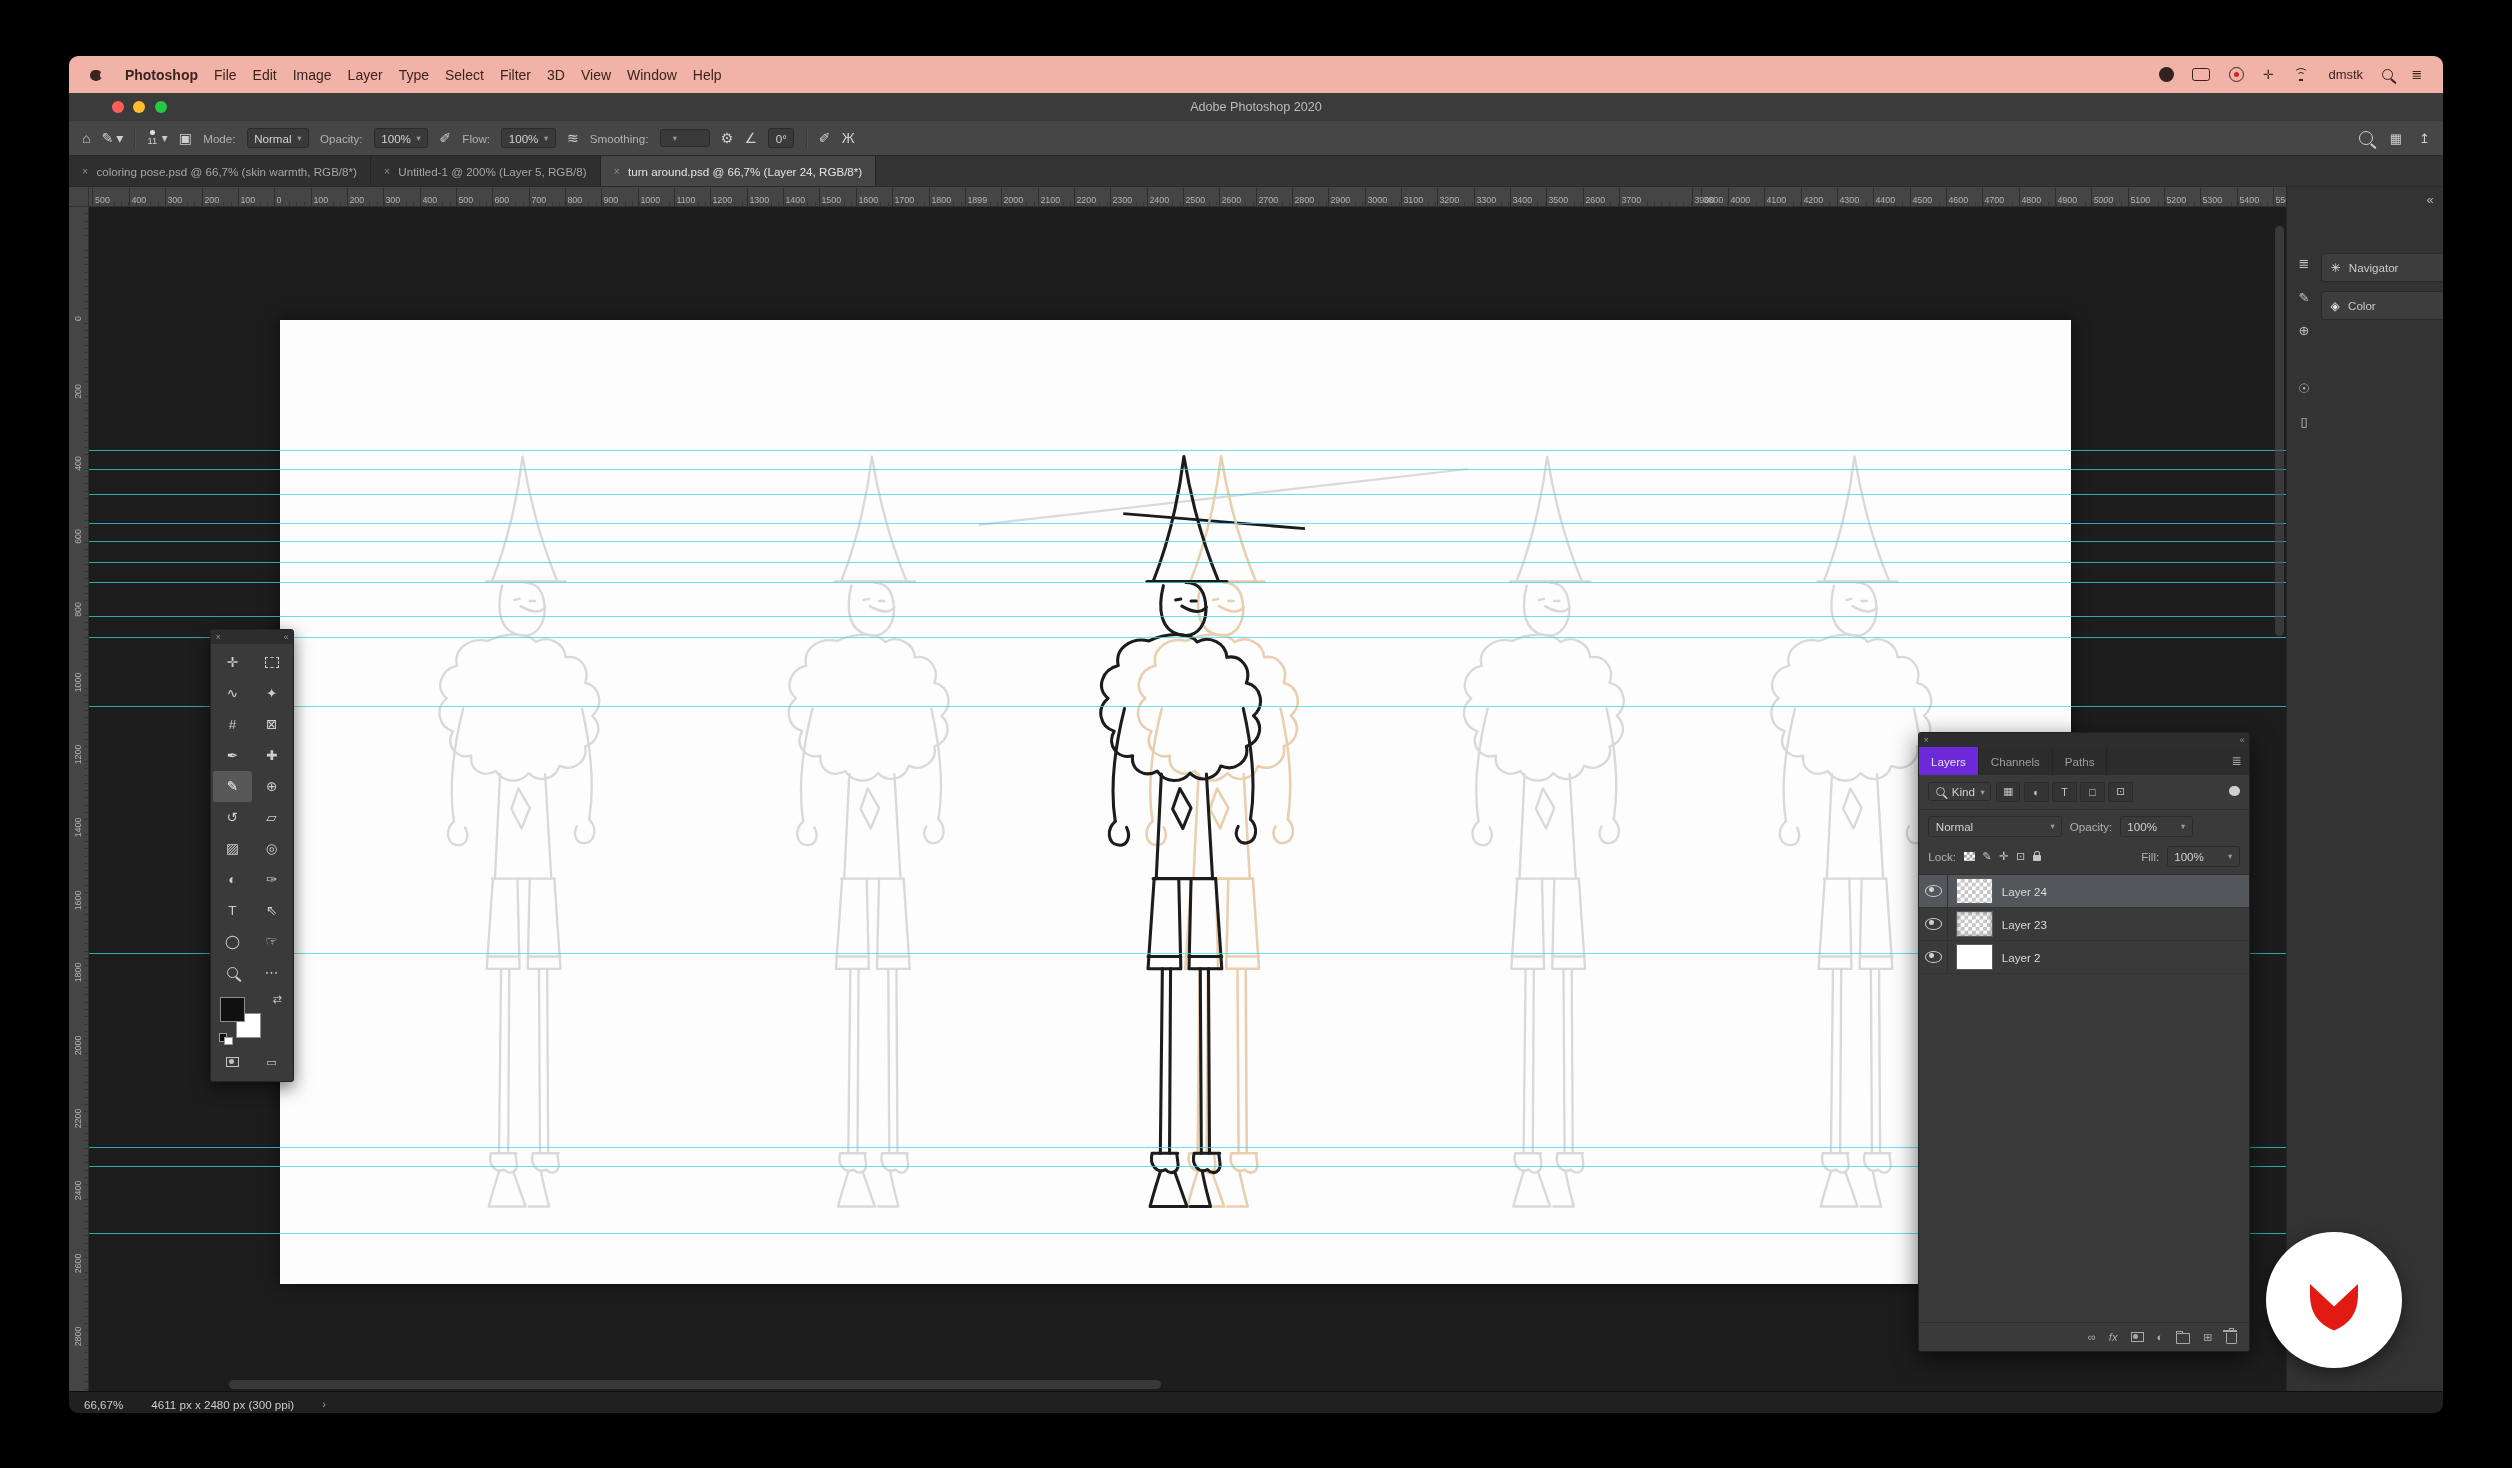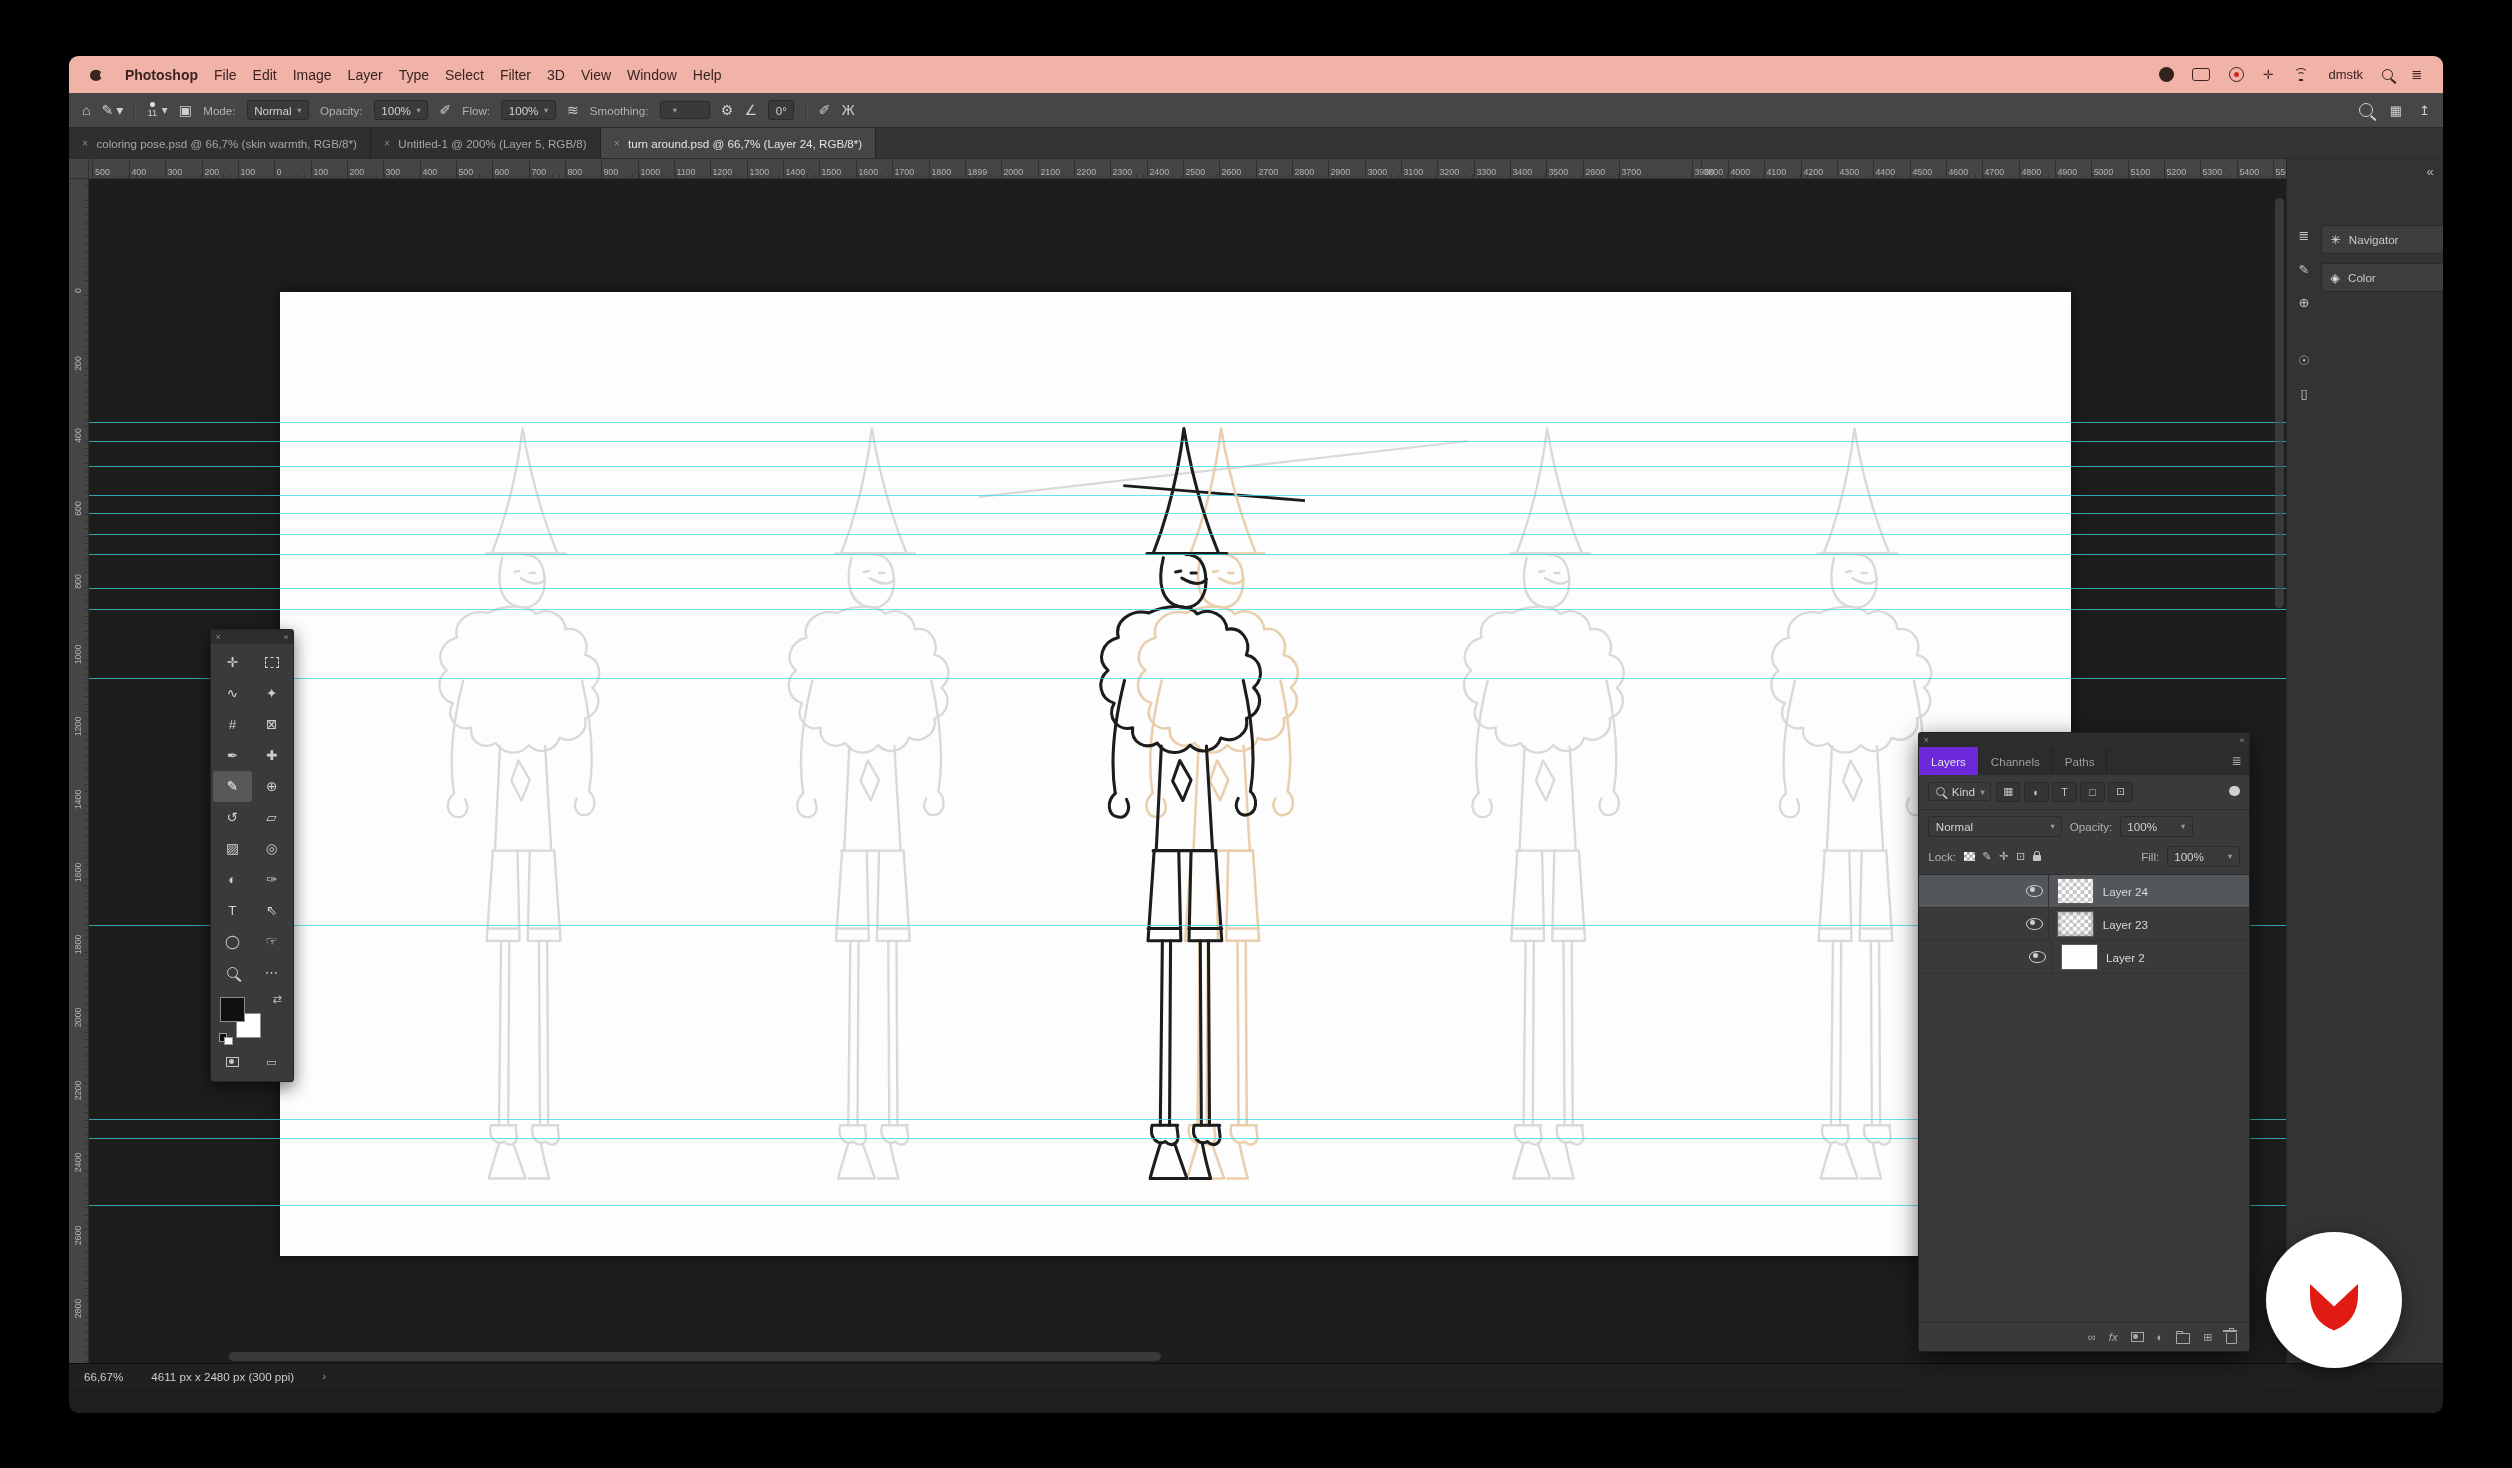--- a/index.html
+++ b/index.html
@@ -156,21 +156,21 @@
   .lockicons{display:flex;gap:7.5px;align-items:center;color:#c3c3c3;font-size:11.2px;}
   .filllabel{margin-left:auto;}
   .i-checker-sm{width:11.2px;height:9.3px;display:inline-block;background-color:#fff;
     background-image:linear-gradient(45deg,#9a9a9a 25%,transparent 25%,transparent 75%,#9a9a9a 75%),
       linear-gradient(45deg,#9a9a9a 25%,transparent 25%,transparent 75%,#9a9a9a 75%);
     background-size:5.6px 5.6px;background-position:0 0,2.8px 2.8px;}
   .i-lock{width:8.4px;height:6.5px;background:currentColor;position:relative;display:inline-block;border-radius:0.9px;margin-top:3.7px;}
   .i-lock::before{content:"";position:absolute;left:0.9px;top:-3.7px;width:6.5px;height:4.7px;border:1.4px solid currentColor;
     border-bottom:none;border-radius:2.8px 2.8px 0 0;box-sizing:border-box;}
   .playerlist{flex:1;overflow:hidden;}
-  .lrow{height:32px;display:flex;align-items:center;border-bottom:0.9px solid #333333;justify-content:center;}
+  .lrow{height:32px;display:flex;align-items:center;border-bottom:0.9px solid #333333;}
   .lrow.selected{background:#53575b;}
   .leye{width:28px;height:100%;display:flex;align-items:center;justify-content:center;border-right:0.9px solid #303030;}
   .i-eye{width:15px;height:9.3px;border:1.4px solid #cfcfcf;border-radius:55% 55%;position:relative;display:inline-block;}
   .i-eye::after{content:"";position:absolute;left:3.7px;top:0.9px;width:4.7px;height:4.7px;border-radius:50%;background:#cfcfcf;}
   .lthumb{width:37px;height:26px;margin:0 8.4px;border:0.9px solid #5a5a5a;box-sizing:border-box;}
   .lthumb.white{background:#fff;}
   .lthumb.checker,.lthumb.checker-sketch{background-color:#fff;
     background-image:linear-gradient(45deg,#c2c2c2 25%,transparent 25%,transparent 75%,#c2c2c2 75%),
       linear-gradient(45deg,#c2c2c2 25%,transparent 25%,transparent 75%,#c2c2c2 75%);
     background-size:7.5px 7.5px;background-position:0 0,3.7px 3.7px;}
@@ -221,20 +221,28 @@
           <span class="i-monitor"></span>
           <span class="i-reddot"></span>
           <span>✛</span>
           <span class="i-wifi"></span>
           <span>dmstk</span>
           <span class="i-mag"></span>
           <span>≣</span>
         </div>
     </div>
 
+    <div class="titlebar">
+      <div class="traffic">
+        <span class="tl red"></span>
+        <span class="tl yellow"></span>
+        <span class="tl green"></span>
+      </div>
+      <div class="title">Adobe Photoshop 2020</div>
+    </div>
 
     <div class="optionsbar">
       <span class="oicon">⌂</span>
       <span class="oicon">
         <span>✎</span>
         <span class="chev">▾</span>
       </span>
       <span class="osep"></span>
       <span class="brush-preview">
         <span class="stack">

